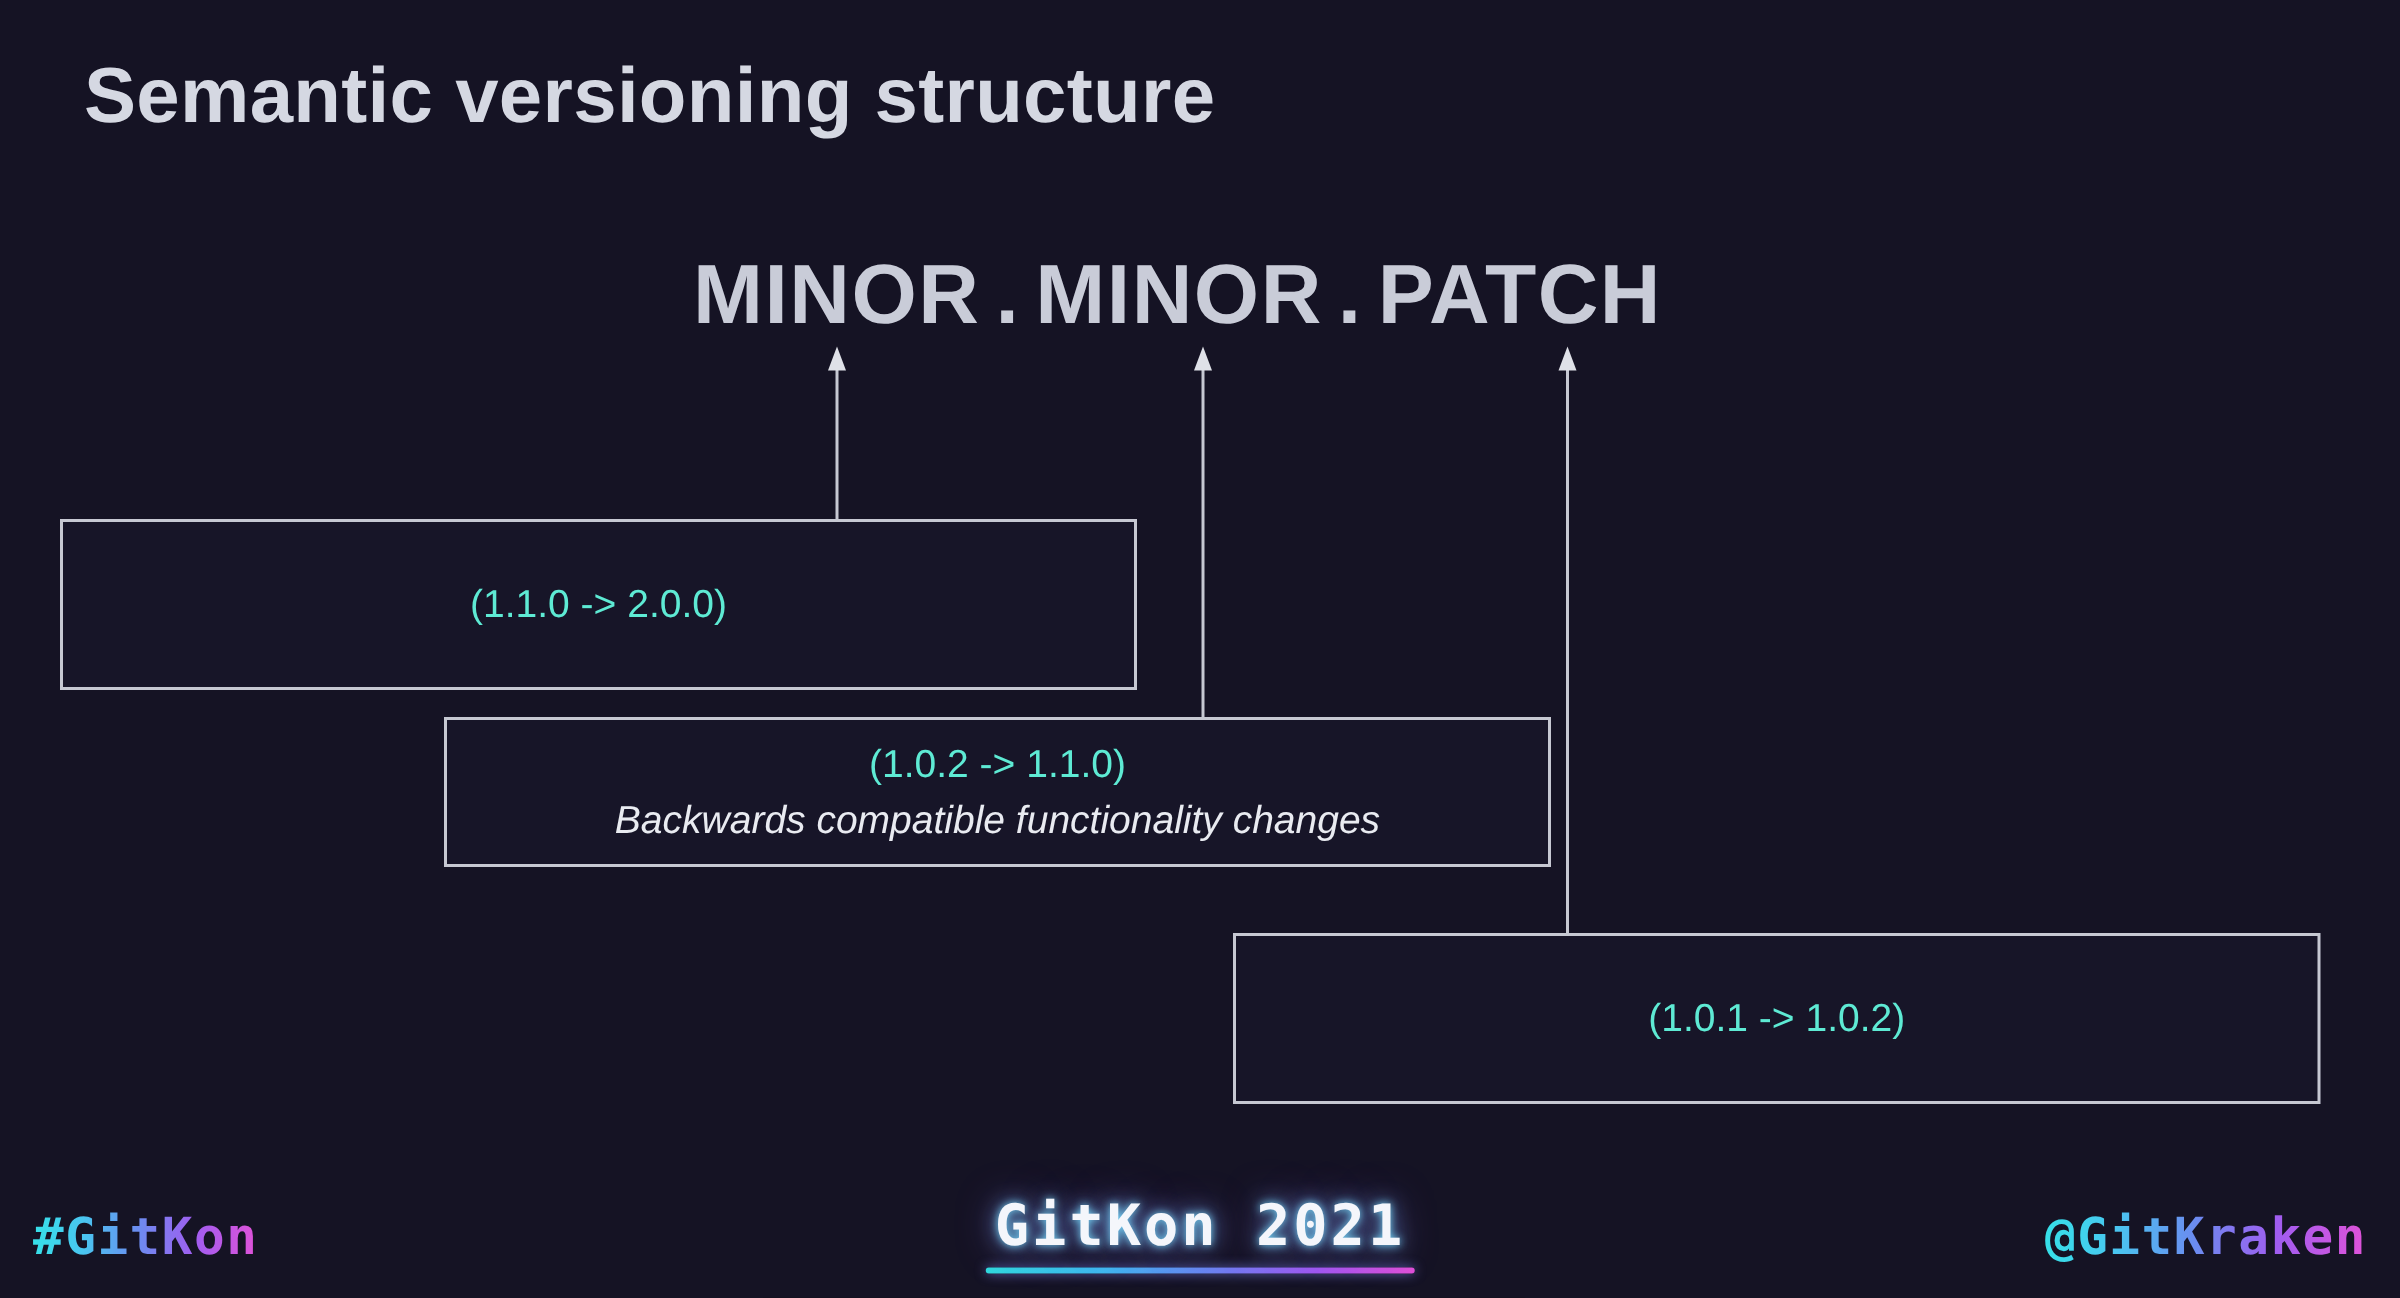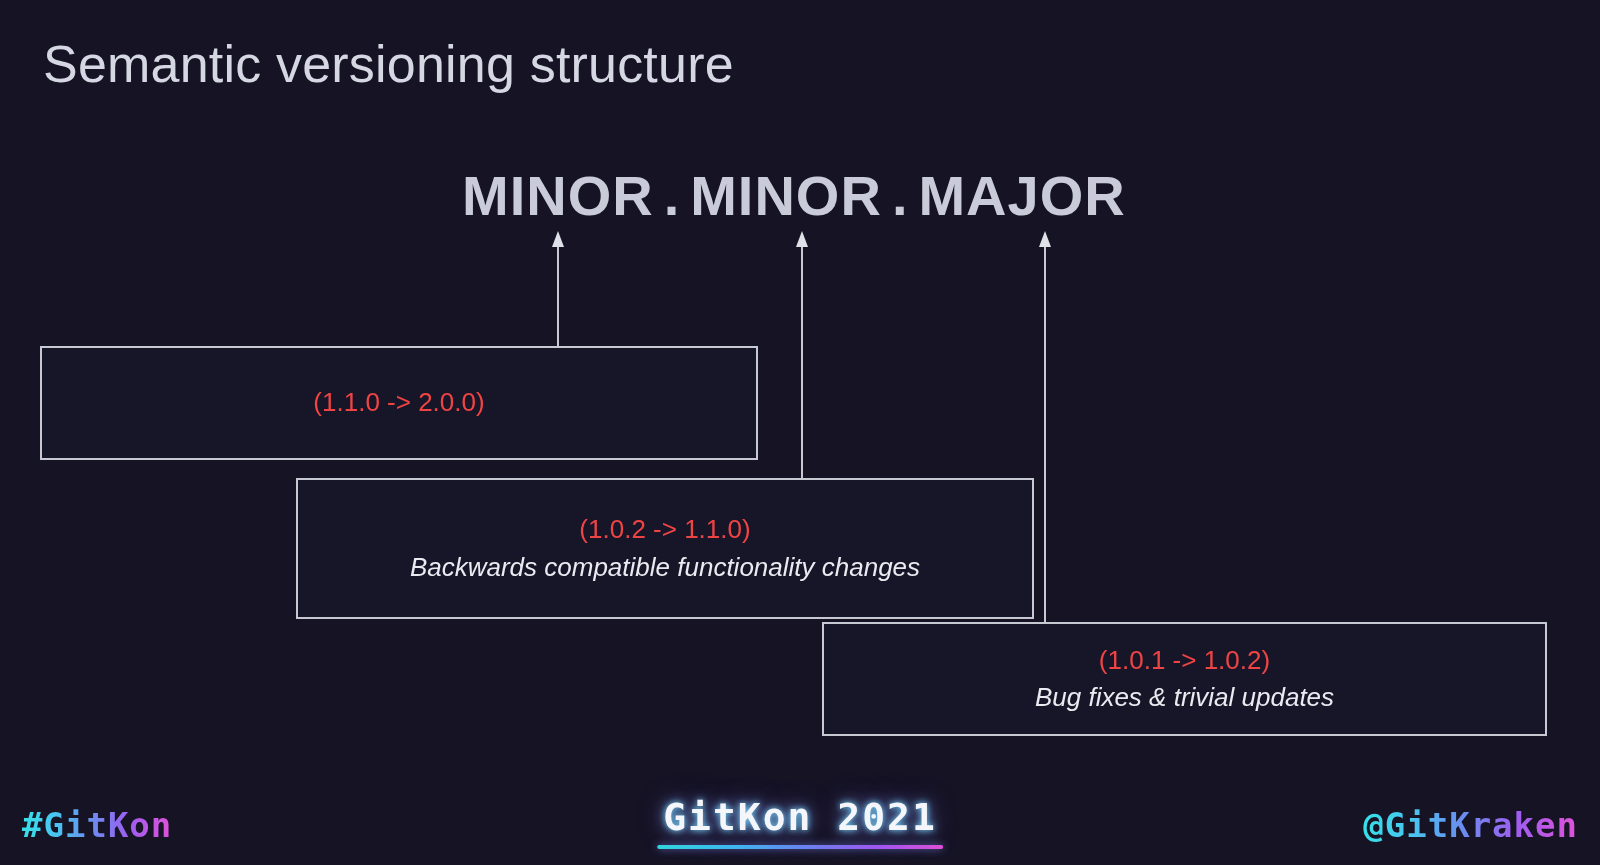--- a/index.html
+++ b/index.html
@@ -14,24 +14,24 @@
     position: relative;
     width: 1600px;
     height: 865px;
     background: #151324;
     overflow: hidden;
   }
 
   
   .slide-title {
     position: absolute;
-    left: 43px;
+    left: 56px;
     top: 34px;
     font-size: 52px;
-    font-weight: 400;
+    font-weight: 700;
     color: #d5d8e2;
     letter-spacing: 0.2px;
     white-space: nowrap;
   }
 
   
   .version-formula {
     position: absolute;
     left: 462px;
     top: 163px;
@@ -63,35 +63,35 @@
     display: flex;
     flex-direction: column;
     align-items: center;
     justify-content: center;
     color: #e8eaef;
   }
   .desc-range {
     font-size: 26px;
     font-weight: 400;
     line-height: 1.28;
-    color: #ef4444;
+    color: #5eead4;
     white-space: nowrap;
   }
   .desc-text {
     font-size: 26px;
     font-style: italic;
     font-weight: 400;
     line-height: 1.28;
     color: #e9ebf1;
     white-space: nowrap;
     margin-top: 4px;
   }
 
   #box-major { left: 40px;  top: 346px; width: 718px;  height: 114px; }
-  #box-minor { left: 296px; top: 478px; width: 738px;  height: 141px; }
+  #box-minor { left: 296px; top: 478px; width: 738px;  height: 100px; }
   #box-patch { left: 822px; top: 622px; width: 725px;  height: 114px; }
 
   
   .footer-left, .footer-right {
     position: absolute;
     bottom: 20px;
     font-family: "DejaVu Sans Mono", monospace;
     font-size: 34px;
     font-weight: 700;
     letter-spacing: 1px;
@@ -136,21 +136,21 @@
   }
 </style>
 </head>
 <body>
 
 <div id="slide">
 
   <div class="slide-title">Semantic versioning structure</div>
 
   <div class="version-formula">
-    <span class="seg">MINOR</span><span class="dot">.</span><span class="seg">MINOR</span><span class="dot">.</span><span class="seg">MAJOR</span>
+    <span class="seg">MINOR</span><span class="dot">.</span><span class="seg">MINOR</span><span class="dot">.</span><span class="seg">PATCH</span>
   </div>
 
   <div class="arrow" style="left:551px; top:231px; height:118px;">
     <svg width="14" height="118" viewBox="0 0 14 118">
       <line x1="7" y1="118" x2="7" y2="14" stroke="#c6c8d2" stroke-width="2"></line>
       <polygon points="7,0 13,16 1,16" fill="#dfe1e8"></polygon>
     </svg>
   </div>
 
   <div class="arrow" style="left:795px; top:231px; height:250px;">
@@ -171,21 +171,20 @@
     <div class="desc-range">(1.1.0 -&gt; 2.0.0)</div>
   </div>
 
   <div id="box-minor" class="desc-box">
     <div class="desc-range">(1.0.2 -&gt; 1.1.0)</div>
     <div class="desc-text">Backwards compatible functionality changes</div>
   </div>
 
   <div id="box-patch" class="desc-box">
     <div class="desc-range">(1.0.1 -&gt; 1.0.2)</div>
-    <div class="desc-text">Bug fixes &amp; trivial updates</div>
   </div>
 
   <div class="footer-left">#GitKon</div>
 
   <div class="footer-center">
     <span class="fc-text">GitKon 2021</span>
     <span class="fc-underline"></span>
   </div>
 
   <div class="footer-right">@GitKraken</div>

